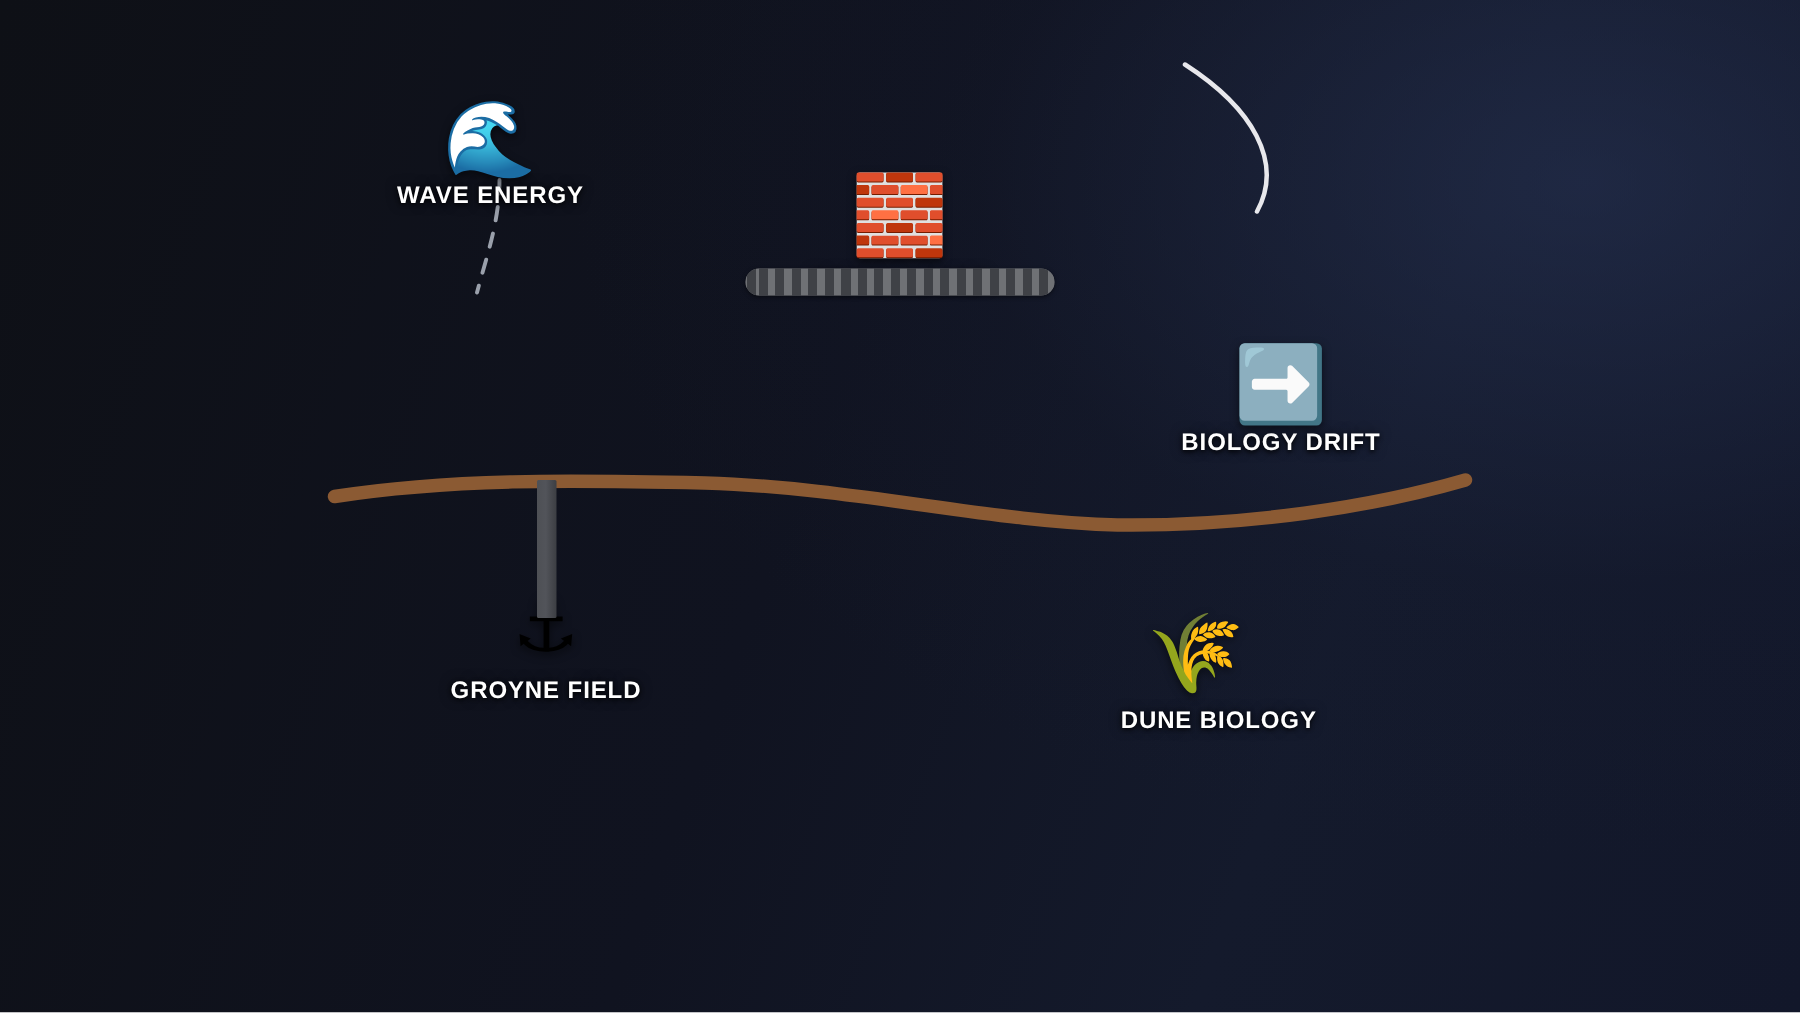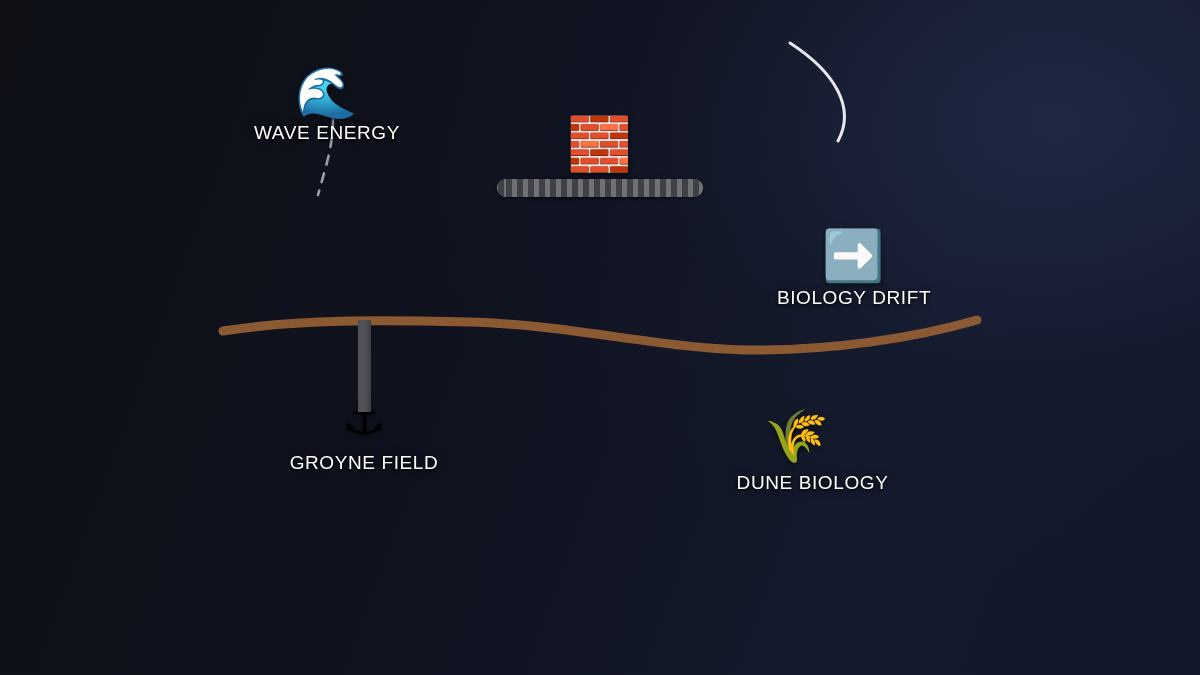--- a/index.html
+++ b/index.html
@@ -37,22 +37,22 @@
   .node-emoji {
     font-family:"DejaVu Sans", sans-serif;
     line-height:1;
     display:block;
     text-align:center;
     filter:drop-shadow(0 2px 3px rgba(0,0,0,0.55));
   }
   .node-label {
     margin-top:8px;
     color:#ffffff;
-    font-size:19px;
-    font-weight:normal;
+    font-size:16px;
+    font-weight:bold;
     letter-spacing:0.6px;
     white-space:nowrap;
     text-shadow:0 1px 3px rgba(0,0,0,0.85), 0 0 8px rgba(0,0,0,0.6);
   }
 
   
   #node-wave      { left:327px; top:68px; }
   #node-wave .node-emoji { font-size:50px; }
   #node-wave .node-label { margin-top:4px; }
 

